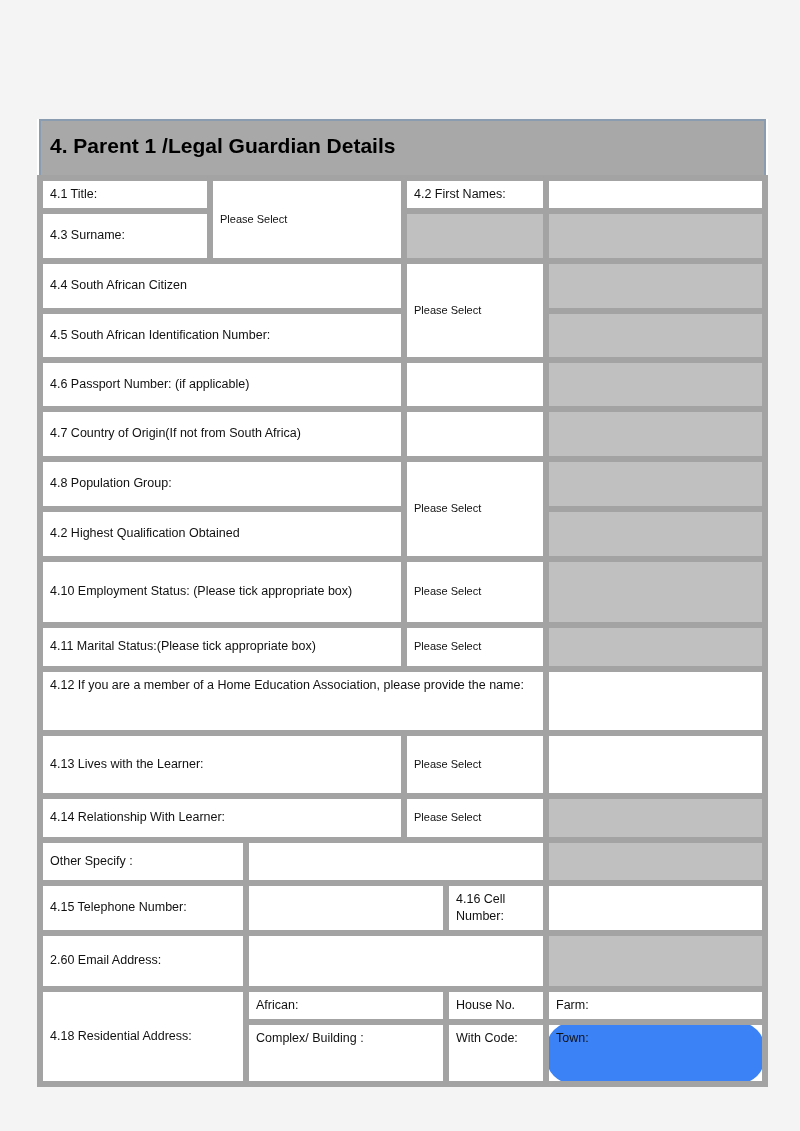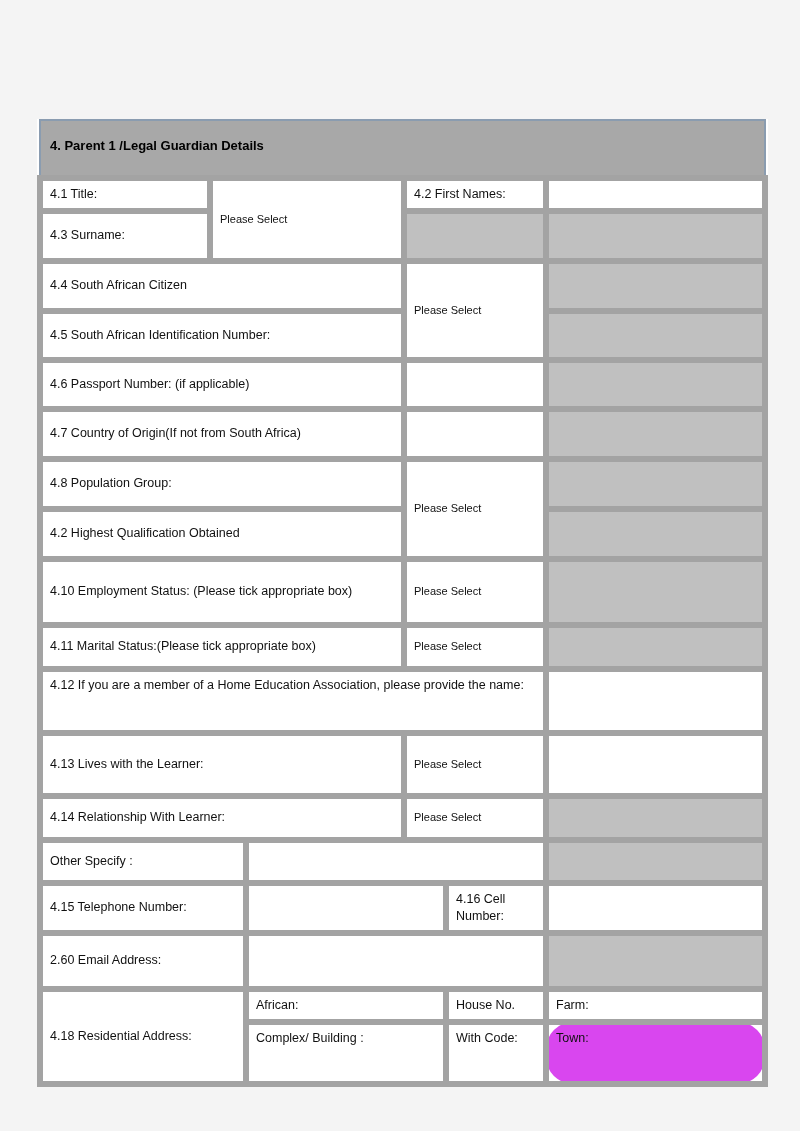--- a/index.html
+++ b/index.html
@@ -41,32 +41,32 @@
     vertical-align: top;
     line-height: 1.35;
     background: #ffffff;
     word-wrap: break-word;
   }
 
   
   td.section-header {
     background: #a8a8a8;
     border: 1px solid #8a9cb0;
-    font-size: 13px;
+    font-size: 21px;
     font-weight: bold;
     color: #000000;
     padding: 10px 16px 14px 9px;
     height: 30px;
     vertical-align: middle;
     margin-top: 16px;
   }
 
   
   td.shaded { background: #c0c0c0; }
-  td.tint   { background: #d946ef; border-radius: 27px; }
+  td.tint   { background: #3b82f6; border-radius: 27px; }
 
   td.mid  { vertical-align: middle; }
   td.sel  { vertical-align: middle; font-size: 11px; }
 
   
   .notes {
     position: absolute;
     left: 120px;
     top: 1025px;
     width: 560px;

